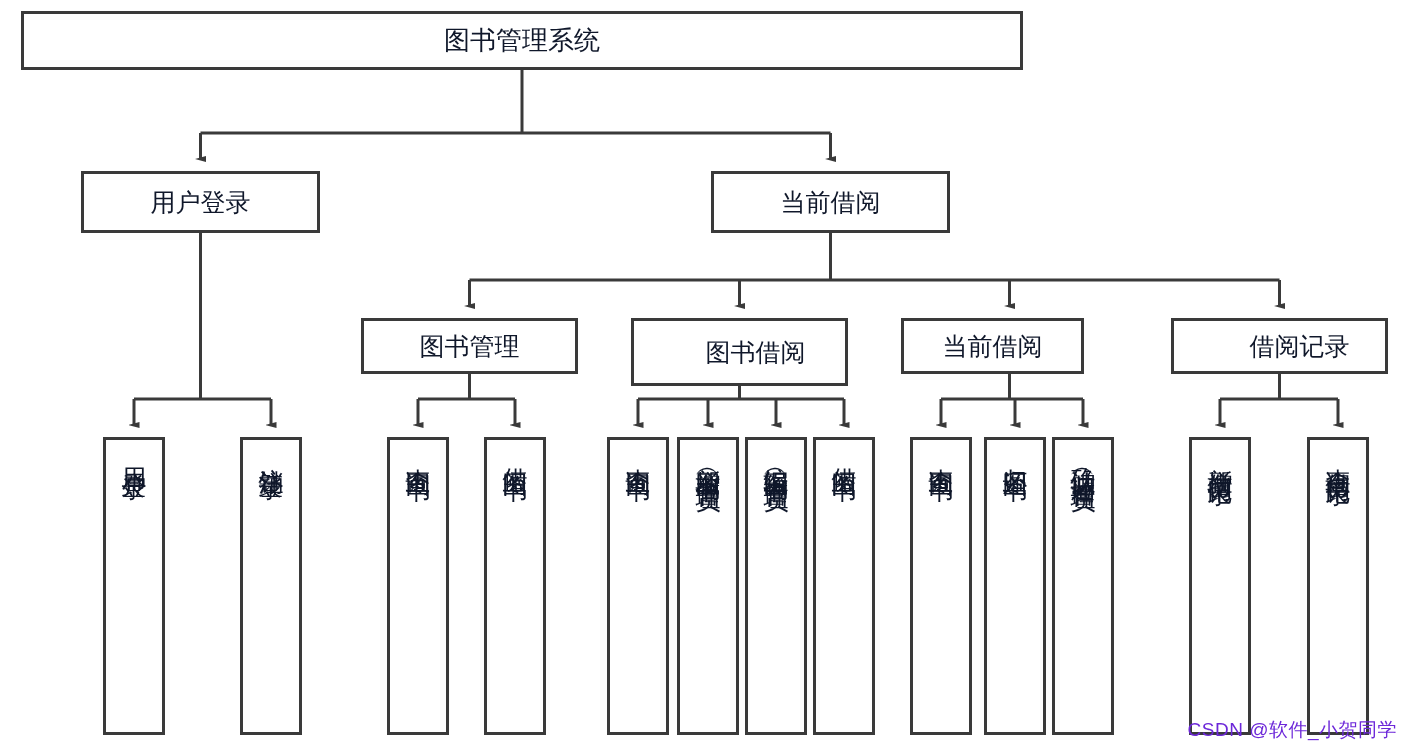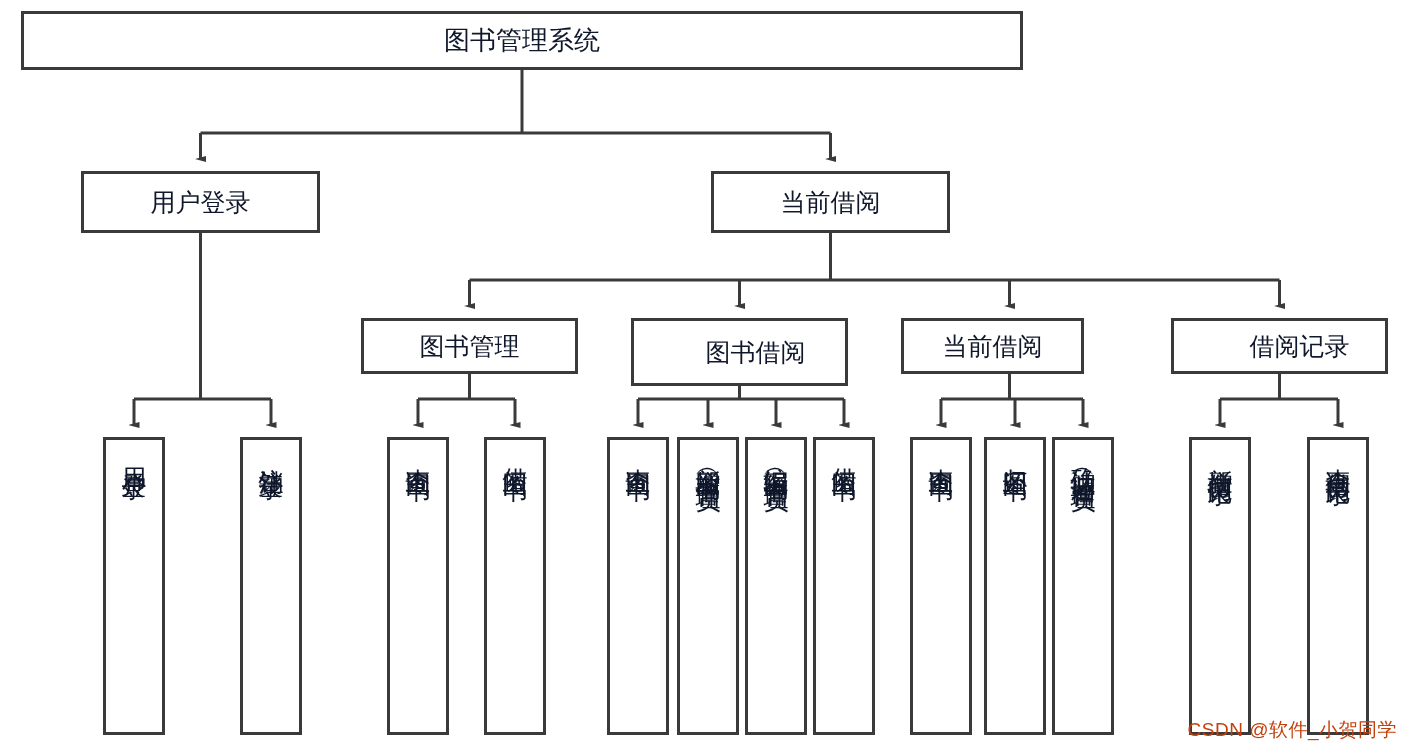--- a/index.html
+++ b/index.html
@@ -56,21 +56,21 @@
     line-height: 1;
   }
   .node.root .label {
     font-size: 26px;
   }
   .watermark {
     position: absolute;
     right: 8px;
     bottom: 4px;
     font-size: 19px;
-    color: #c2410c;
+    color: #6d28d9;
     white-space: nowrap;
     letter-spacing: 0.5px;
   }
 </style>
 </head>
 <body>
 
 <div id="canvas">
 
   <svg id="edges" viewBox="0 0 1405 747">

